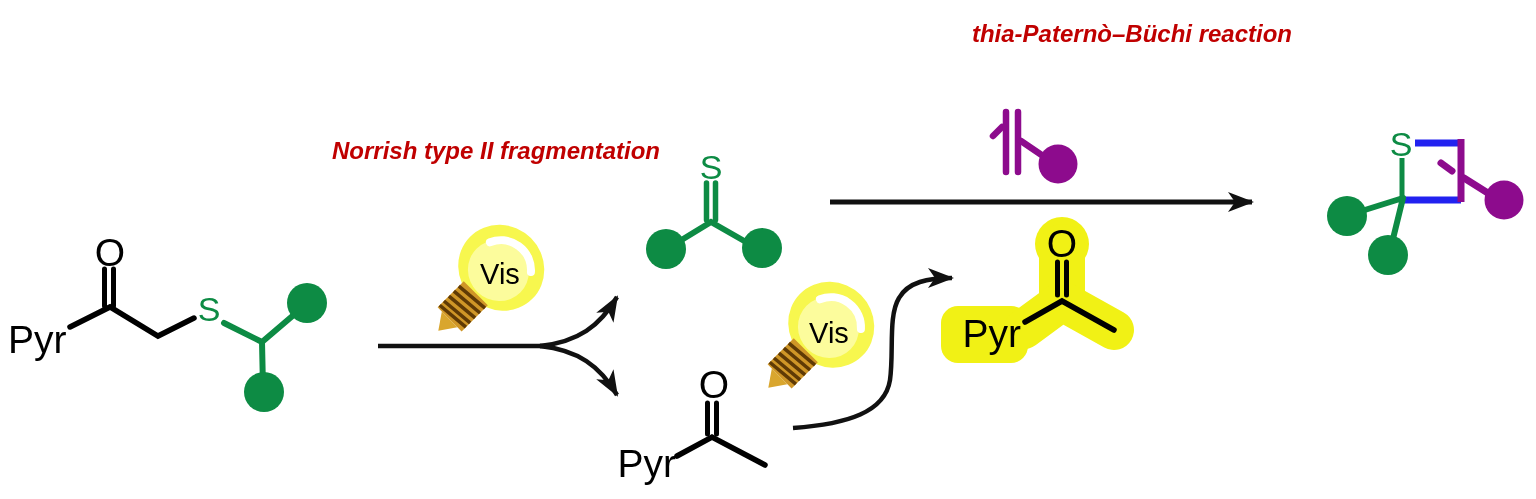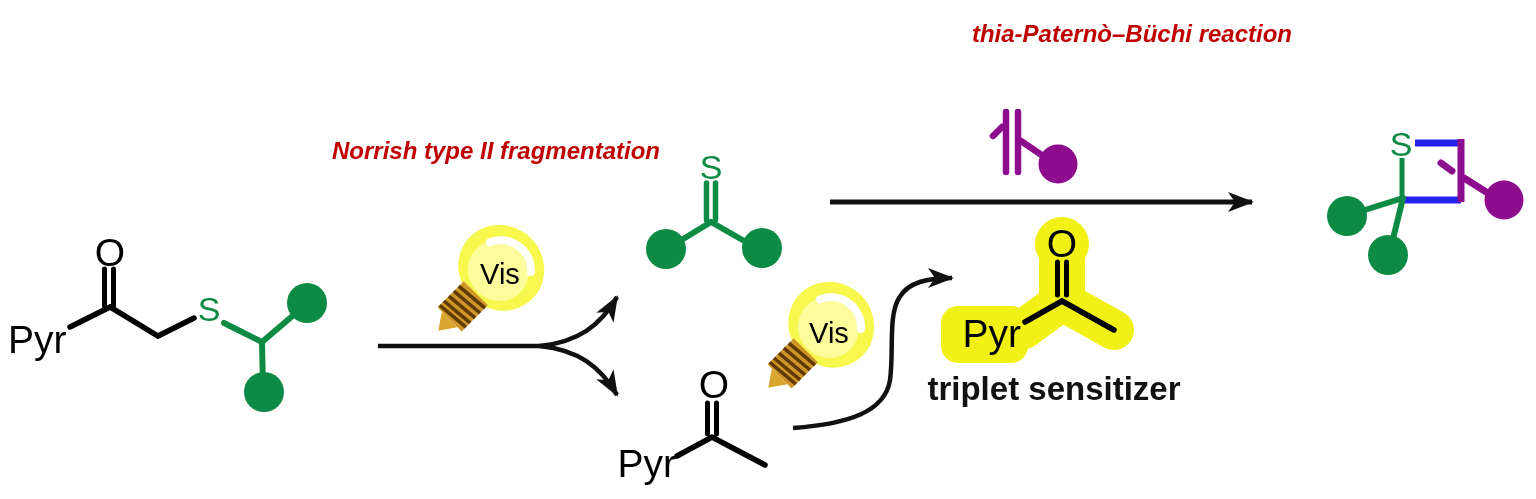--- a/index.html
+++ b/index.html
@@ -36,21 +36,20 @@
   .atom-s{font-family:"Liberation Sans",sans-serif;font-size:34px;fill:#0d8b44;}
   .vis{font-family:"Liberation Sans",sans-serif;font-size:29px;fill:#000;}
 </style>
 </head>
 <body>
 
 <div class="canvas">
 
   <div class="title title-main">thia-Paternò–Büchi reaction</div>
   <div class="title title-frag">Norrish type II fragmentation</div>
-  <div class="caption">triplet sensitizer</div>
 
   <svg class="scheme-svg" width="1536" height="499" viewBox="0 0 1536 499">
     <defs>
       <marker id="ah" markerUnits="userSpaceOnUse" markerWidth="30" markerHeight="24" refX="25" refY="11" orient="auto">
         <path d="M1,1 L27,11 L1,21 L8,11 Z" fill="#111"></path>
       </marker>
     </defs>
 
     <g>
       <path d="M70,327 L110,307 L158,336 L194,318" fill="none" stroke="#000" stroke-width="5.5" stroke-linecap="round"></path>

